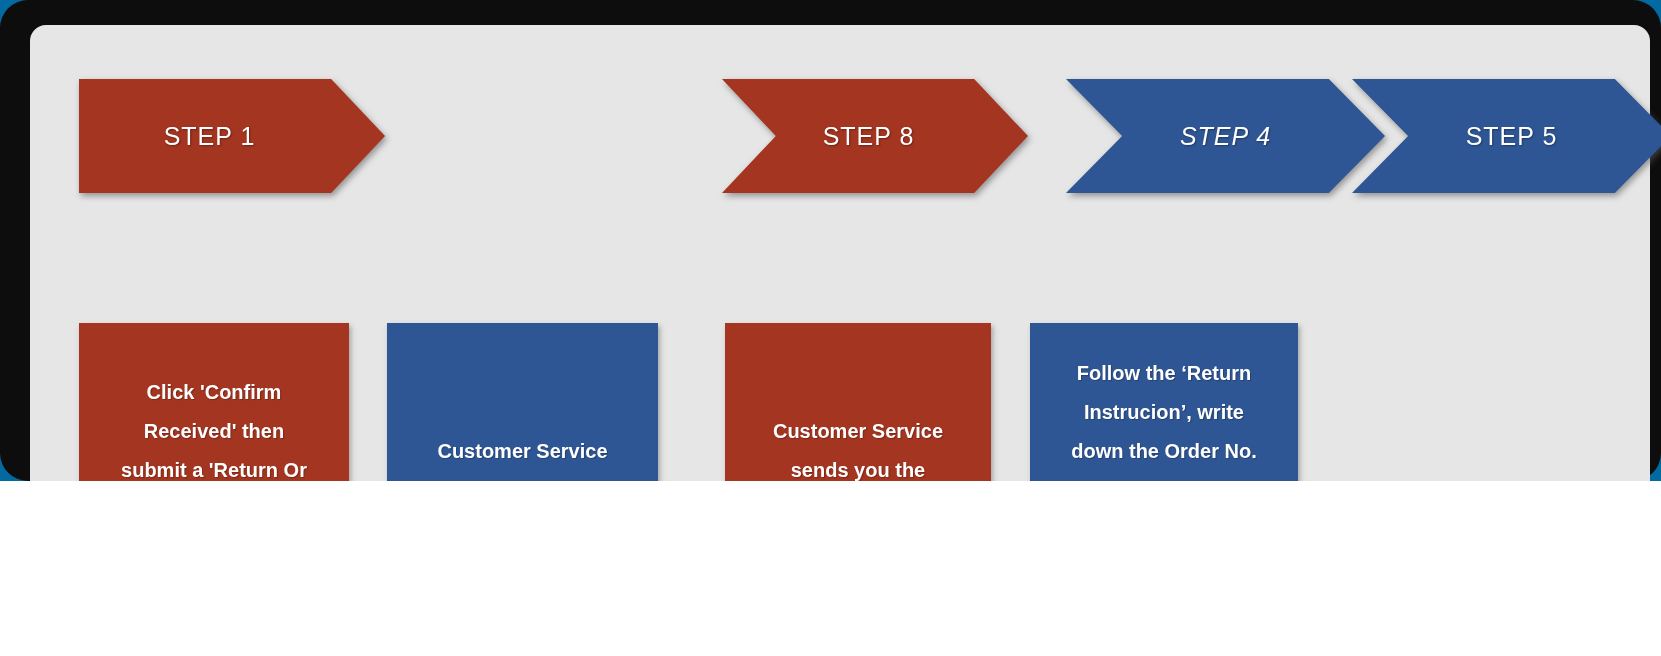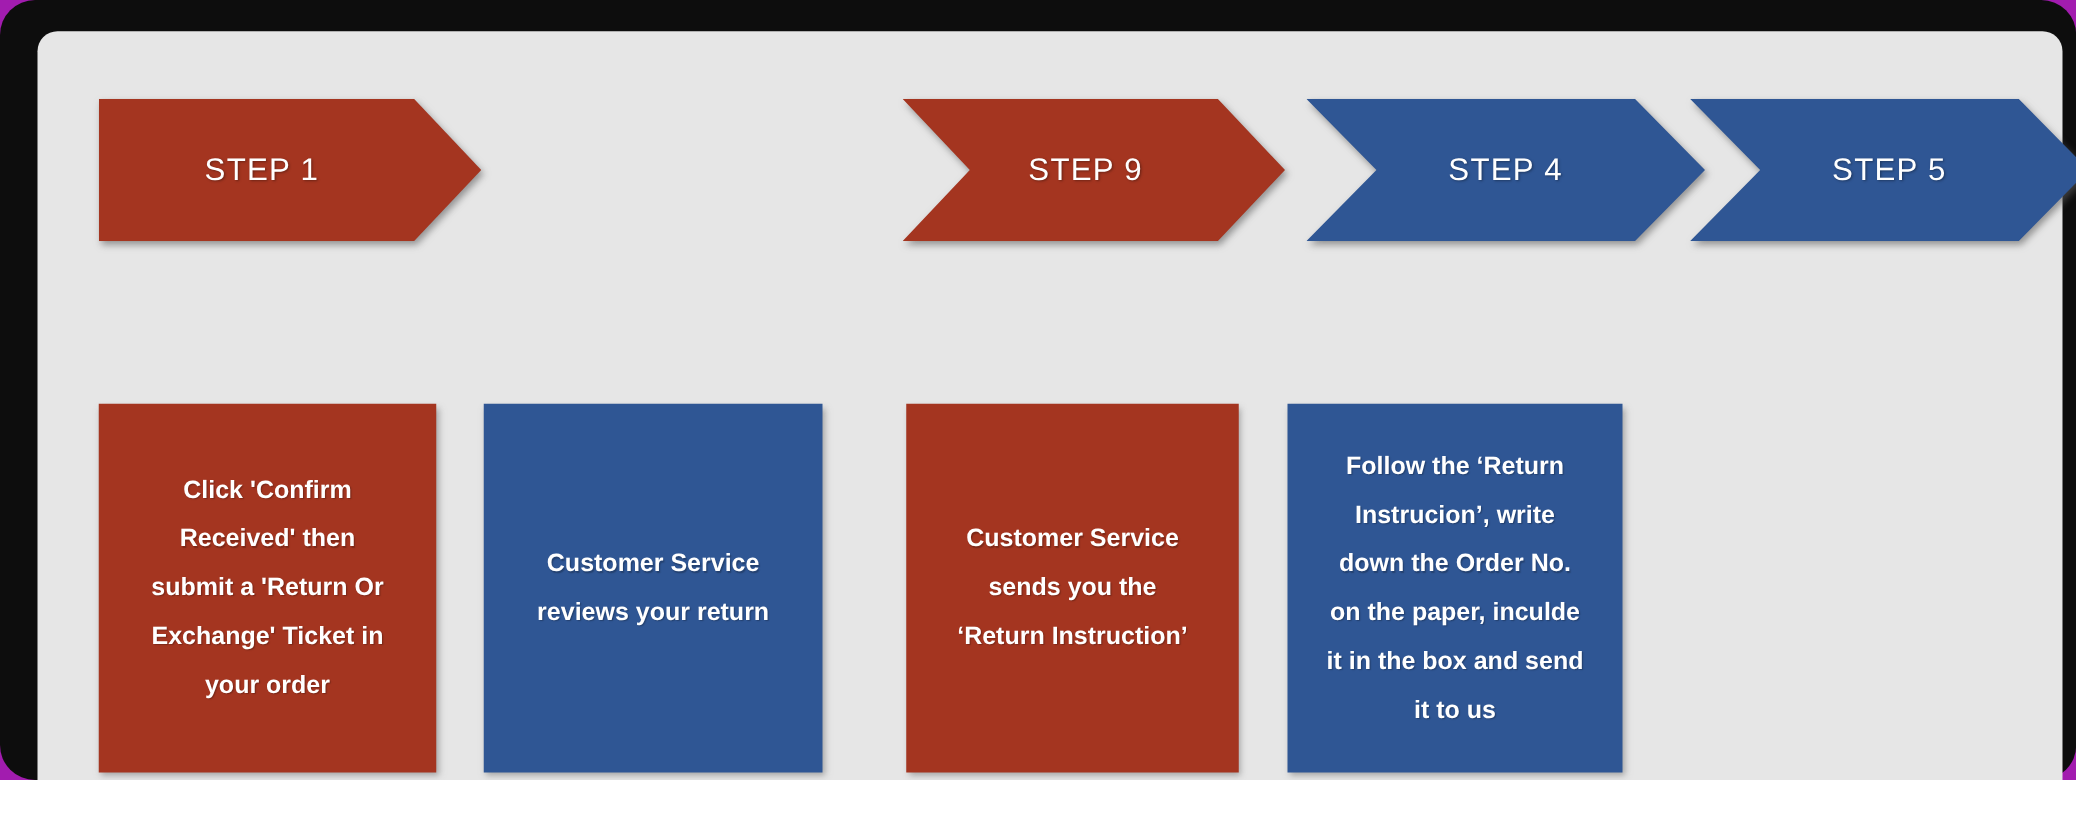--- a/index.html
+++ b/index.html
@@ -4,22 +4,22 @@
 <style>
   html, body {
     margin: 0;
     padding: 0;
     background: #ffffff;
     font-family: "Liberation Sans", sans-serif;
   }
   .stage {
     position: relative;
     width: 1661px;
-    height: 624px;
-    background: #a21caf;
+    height: 481px;
+    background: #0369a1;
   }
   .frame {
     position: absolute;
     inset: 0;
     background: var(--frame, #0d0d0d);
     border-radius: 28px;
   }
   .panel {
     position: absolute;
     left: 30px;
@@ -77,42 +77,42 @@
     font-weight: bold;
     line-height: 39px;
     text-align: center;
     white-space: pre-line;
     text-shadow: 1px 1px 1px rgba(0,0,0,0.25);
   }
   
   .chevron.s0 { left: 36px; }
   .chevron.s1 { left: 358px; }
   .chevron.s2 { left: 679px; }
-  .chevron.s3 { left: 1015px; }
+  .chevron.s3 { left: 1036px; font-style: italic; }
   .chevron.s4 { left: 1322px; }
   .box.s0 { left: 36px;   width: 270px; }
   .box.s1 { left: 357px;  width: 271px; }
   .box.s2 { left: 682px;  width: 266px; }
   .box.s3 { left: 1000px; width: 268px; justify-content: center; }
   .box.s4 { left: 1342px; width: 273px; }
 </style>
 </head>
 <body>
 
 <div class="stage">
   <div class="frame">
     <div class="panel">
 
       <div class="chevron first s0 red">
         <div class="shape"></div>
         <span class="step-label">STEP 1</span>
       </div>
       <div class="chevron notched s2 red">
         <div class="shape"></div>
-        <span class="step-label">STEP 9</span>
+        <span class="step-label">STEP 8</span>
       </div>
       <div class="chevron notched s3 blue">
         <div class="shape"></div>
         <span class="step-label">STEP 4</span>
       </div>
       <div class="chevron notched s4 blue">
         <div class="shape"></div>
         <span class="step-label">STEP 5</span>
       </div>
 

